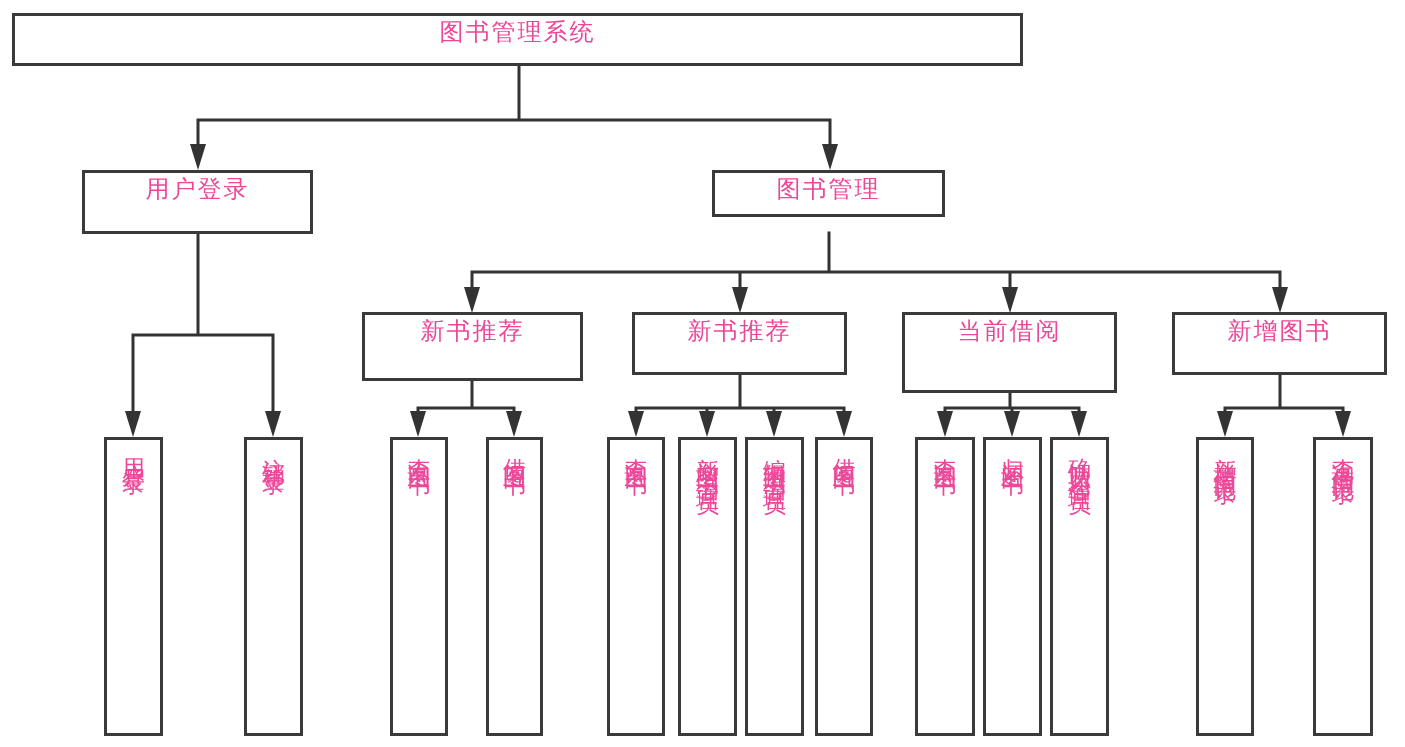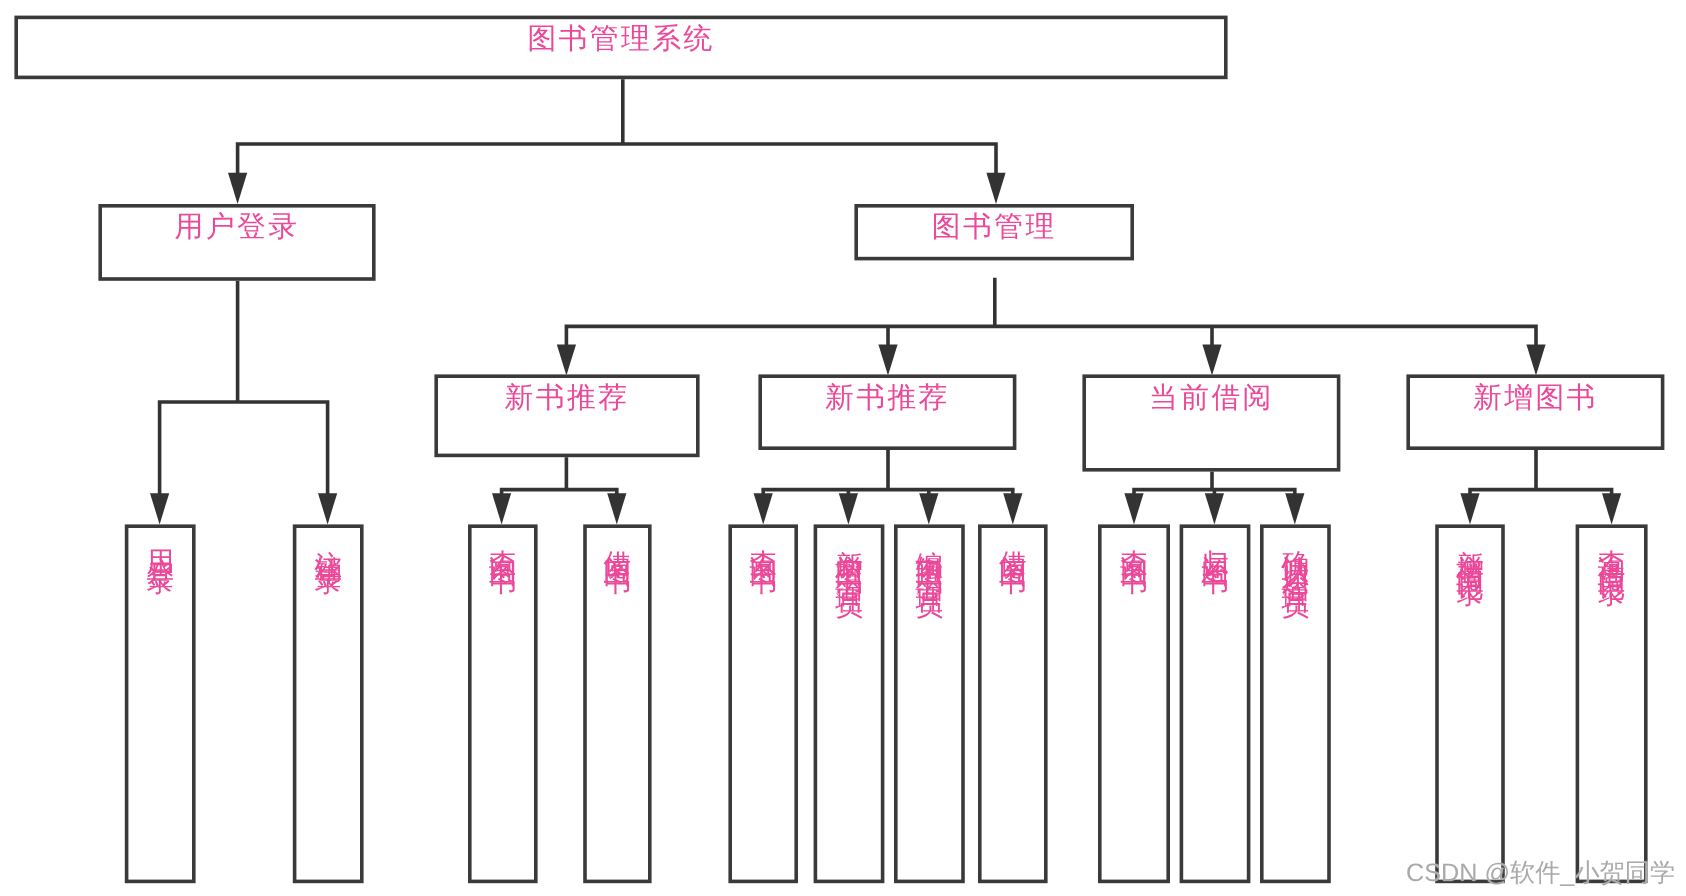--- a/index.html
+++ b/index.html
@@ -160,15 +160,14 @@
   <div class="box v" style="left:1050px;top:437px;width:59px;height:299px">
     <span class="lbl">确认归还（管理员）</span>
   </div>
   <div class="box v" style="left:1196px;top:437px;width:58px;height:299px">
     <span class="lbl">新增借阅记录</span>
   </div>
   <div class="box v" style="left:1313px;top:437px;width:60px;height:299px">
     <span class="lbl">查询借阅记录</span>
   </div>
 
-  <div class="watermark">CSDN @软件_小贺同学</div>
 
 </div>
 
 </body></html>

